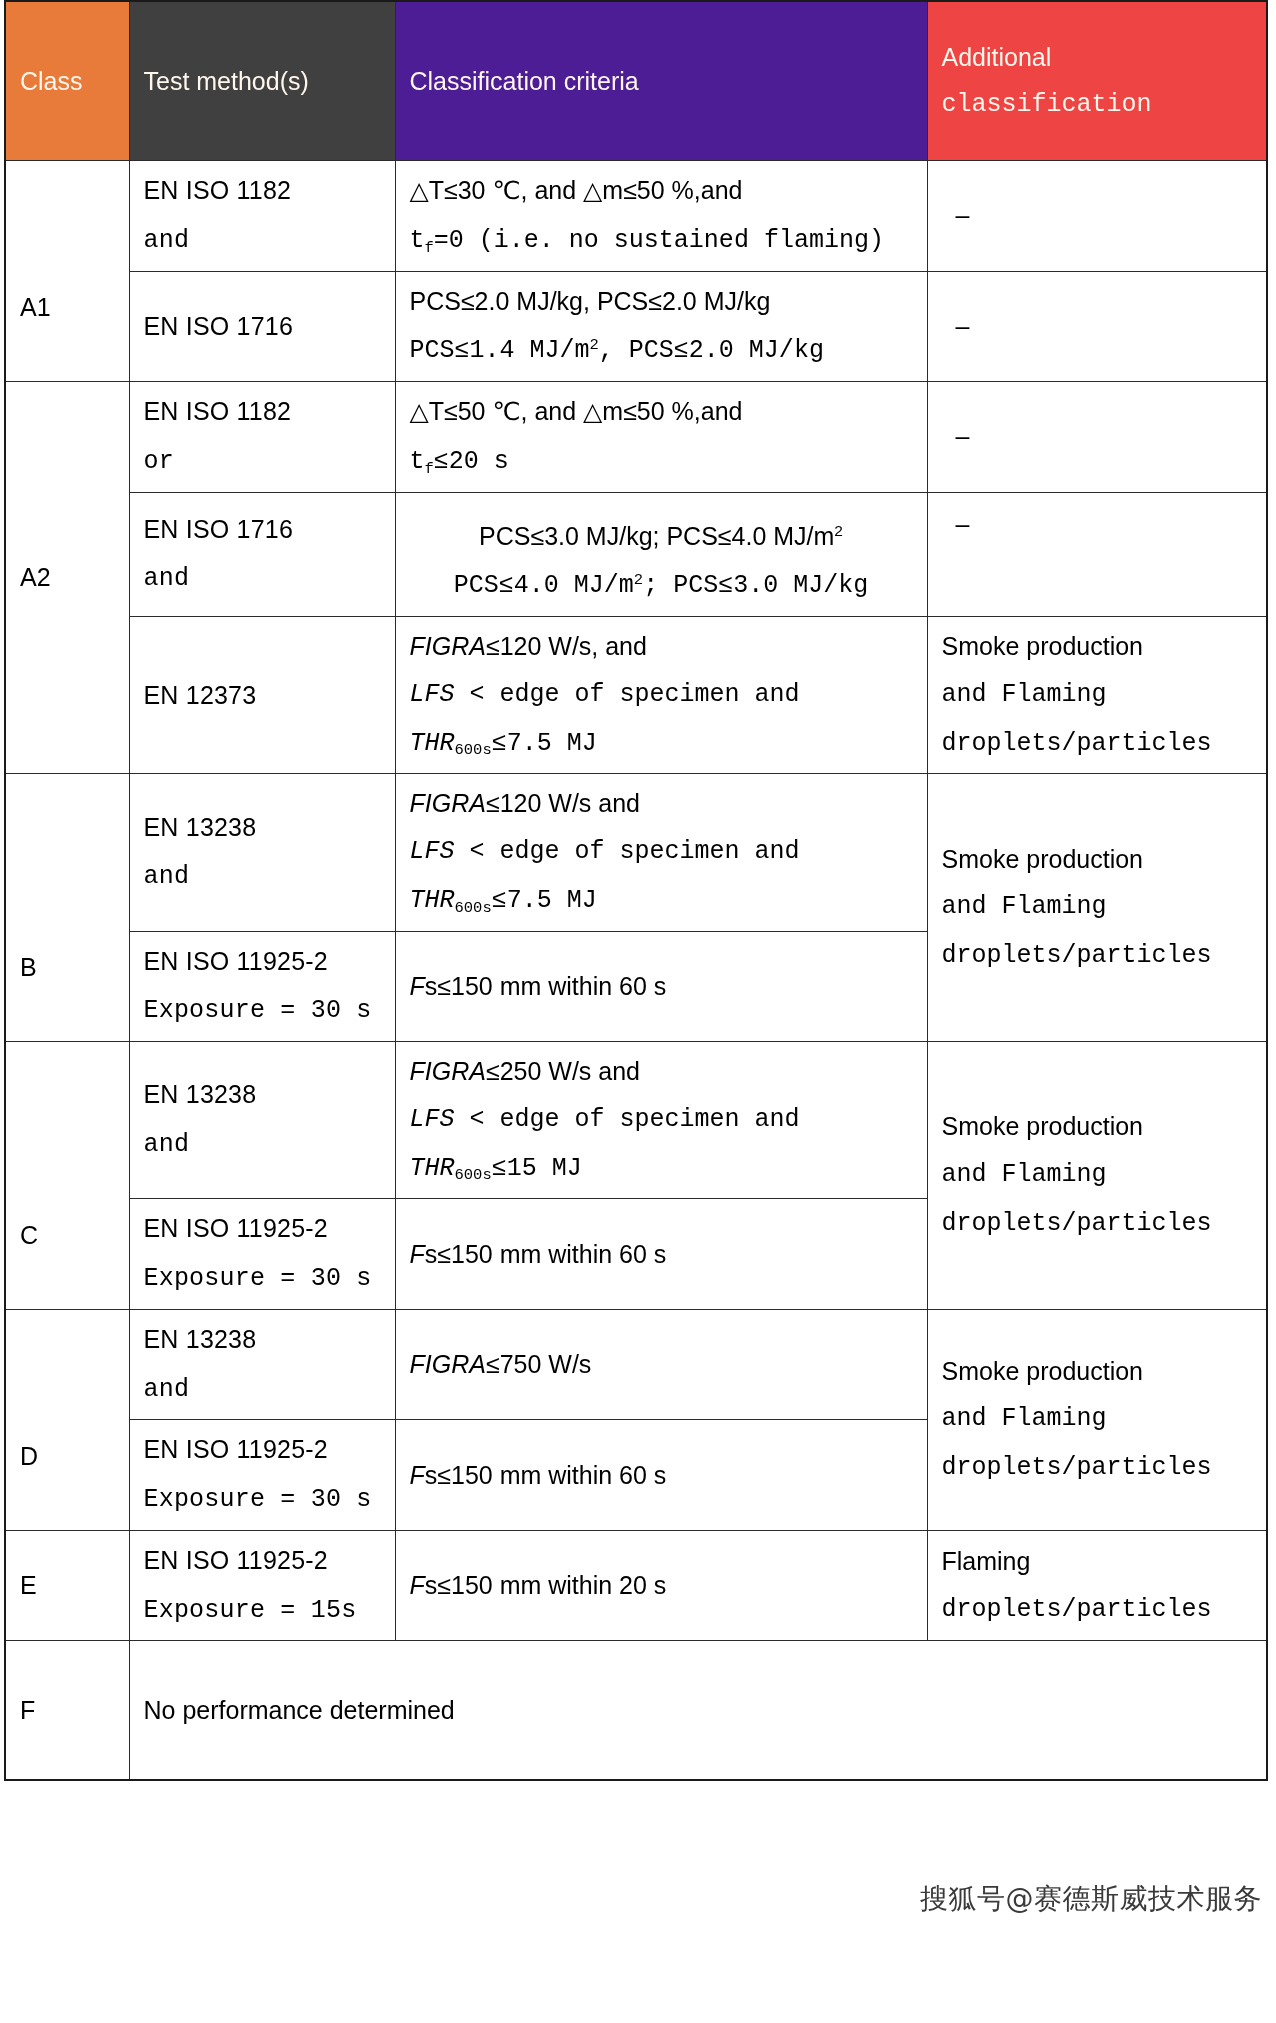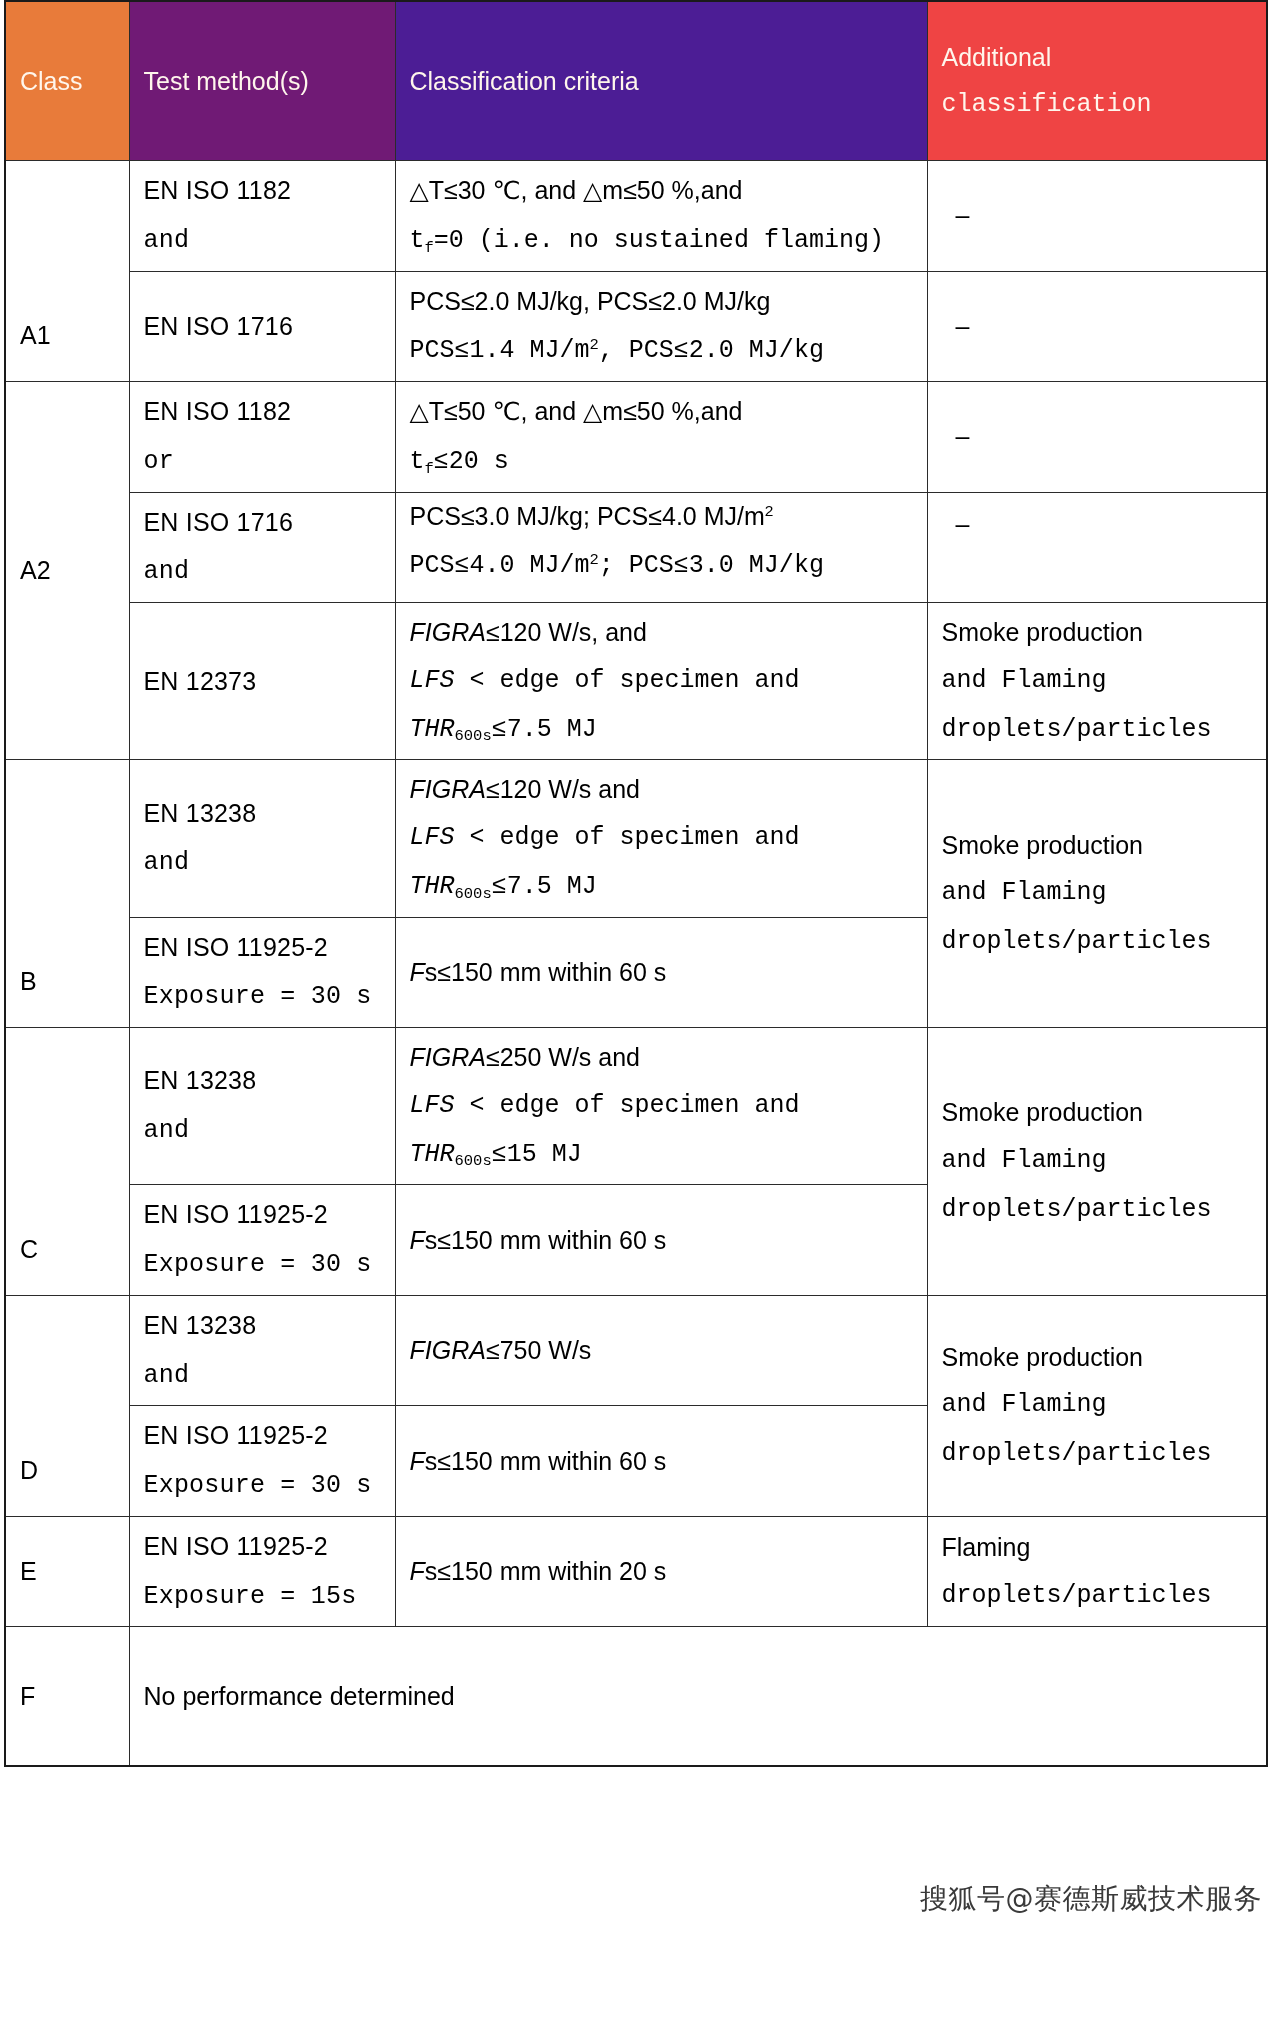--- a/index.html
+++ b/index.html
@@ -86,25 +86,26 @@
     text-align: left;
     padding-left: 28px;
   }
   td.add-cell.dash-top {
     vertical-align: top;
     padding-top: 12px;
     padding-left: 28px;
   }
   td.criteria-cell.top {
     vertical-align: top;
-    padding-top: 4px;
+    padding-top: 24px;
+    text-align: center;
   }
   td.class-cell.bottomish {
     vertical-align: bottom;
-    padding-bottom: 26px;
+    padding-bottom: 54px;
   }
   td.class-cell.midlow {
     vertical-align: middle;
   }
 
   .line { display: block; white-space: nowrap; }
   .line + .line { margin-top: 12px; font-family: Liberation Mono, monospace; }
   .line.tight + .line.tight { margin-top: 10px; }
 
   .ital { font-style: italic; }
@@ -133,21 +134,21 @@
 <table class="fire-table">
   <colgroup>
     <col class="c-class">
         <col class="c-method">
         <col class="c-criteria">
         <col class="c-add">
   </colgroup>
   <thead>
     <tr>
       <th style="background: rgb(232, 123, 58); color: rgb(255, 246, 236);">Class</th>
-      <th style="background: #701a75; color: rgb(255, 246, 236);">Test method(s)</th>
+      <th style="background: #404040; color: rgb(255, 246, 236);">Test method(s)</th>
       <th style="background: #4c1d95; color: rgb(255, 246, 236);">Classification criteria</th>
       <th class="wrap-2" style="background: #ef4444; color: rgb(255, 246, 236);">
         <span class="line">Additional</span>
         <span class="line">classification</span>
       </th>
     </tr>
   </thead>
   <tbody>
 
     <tr>

